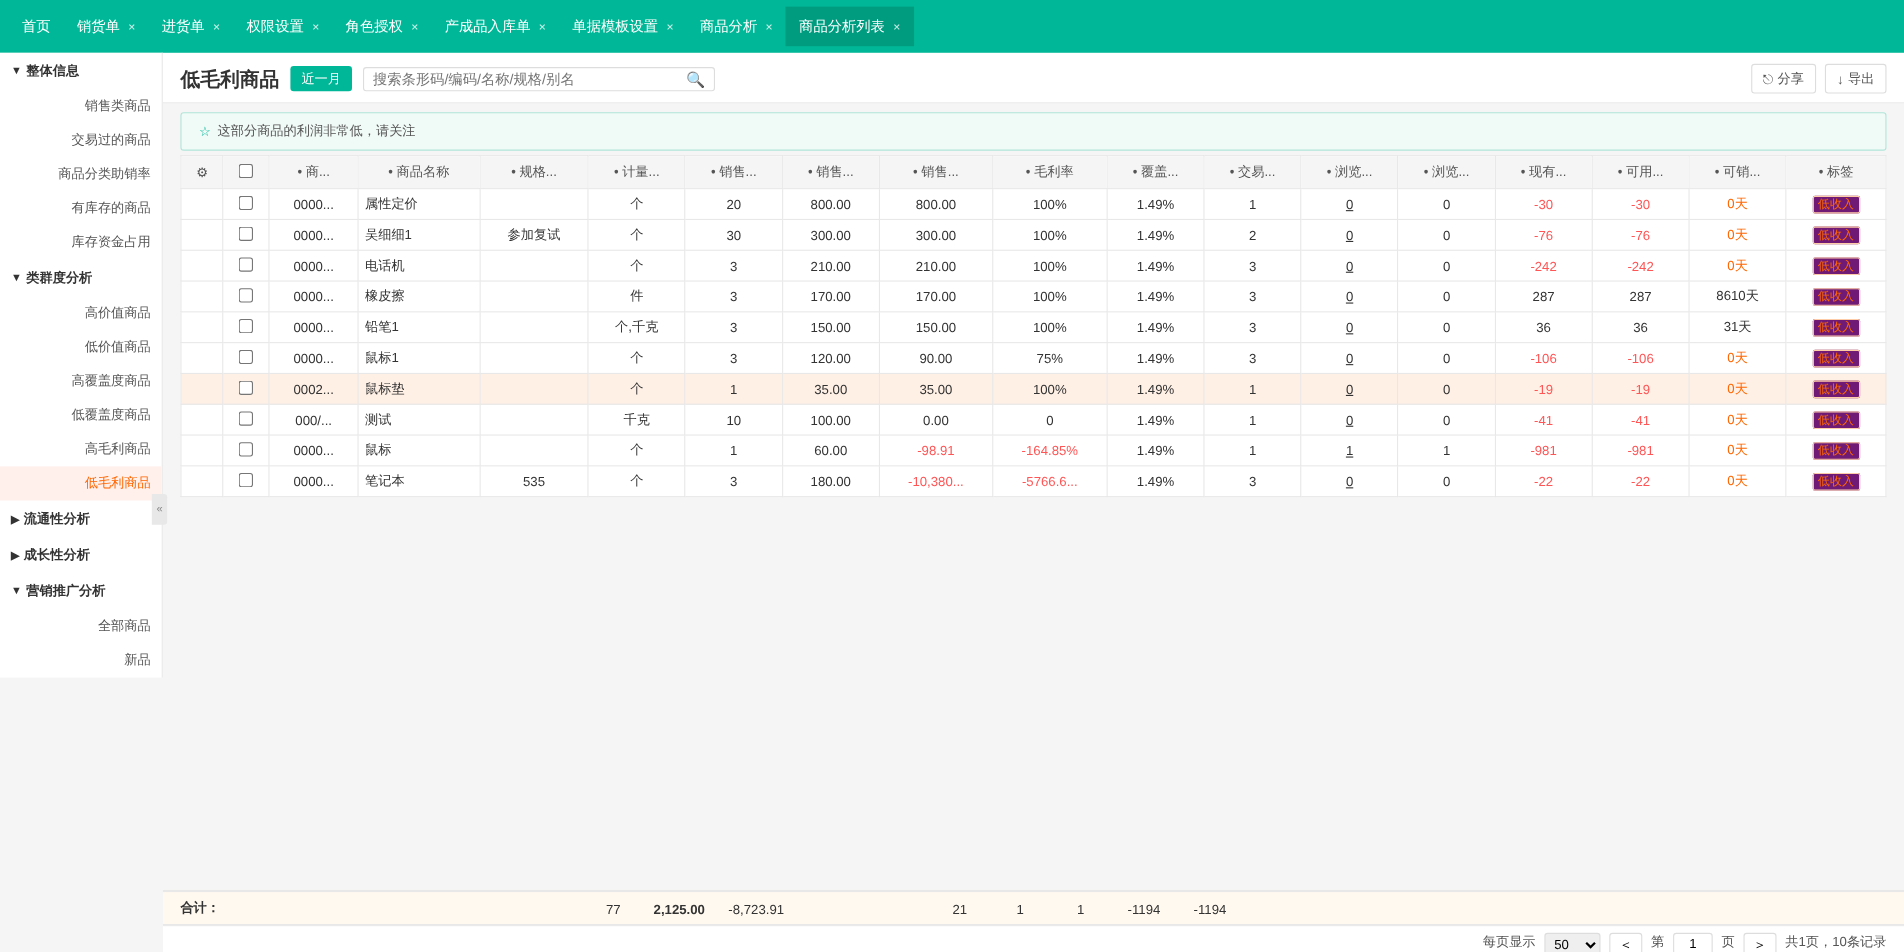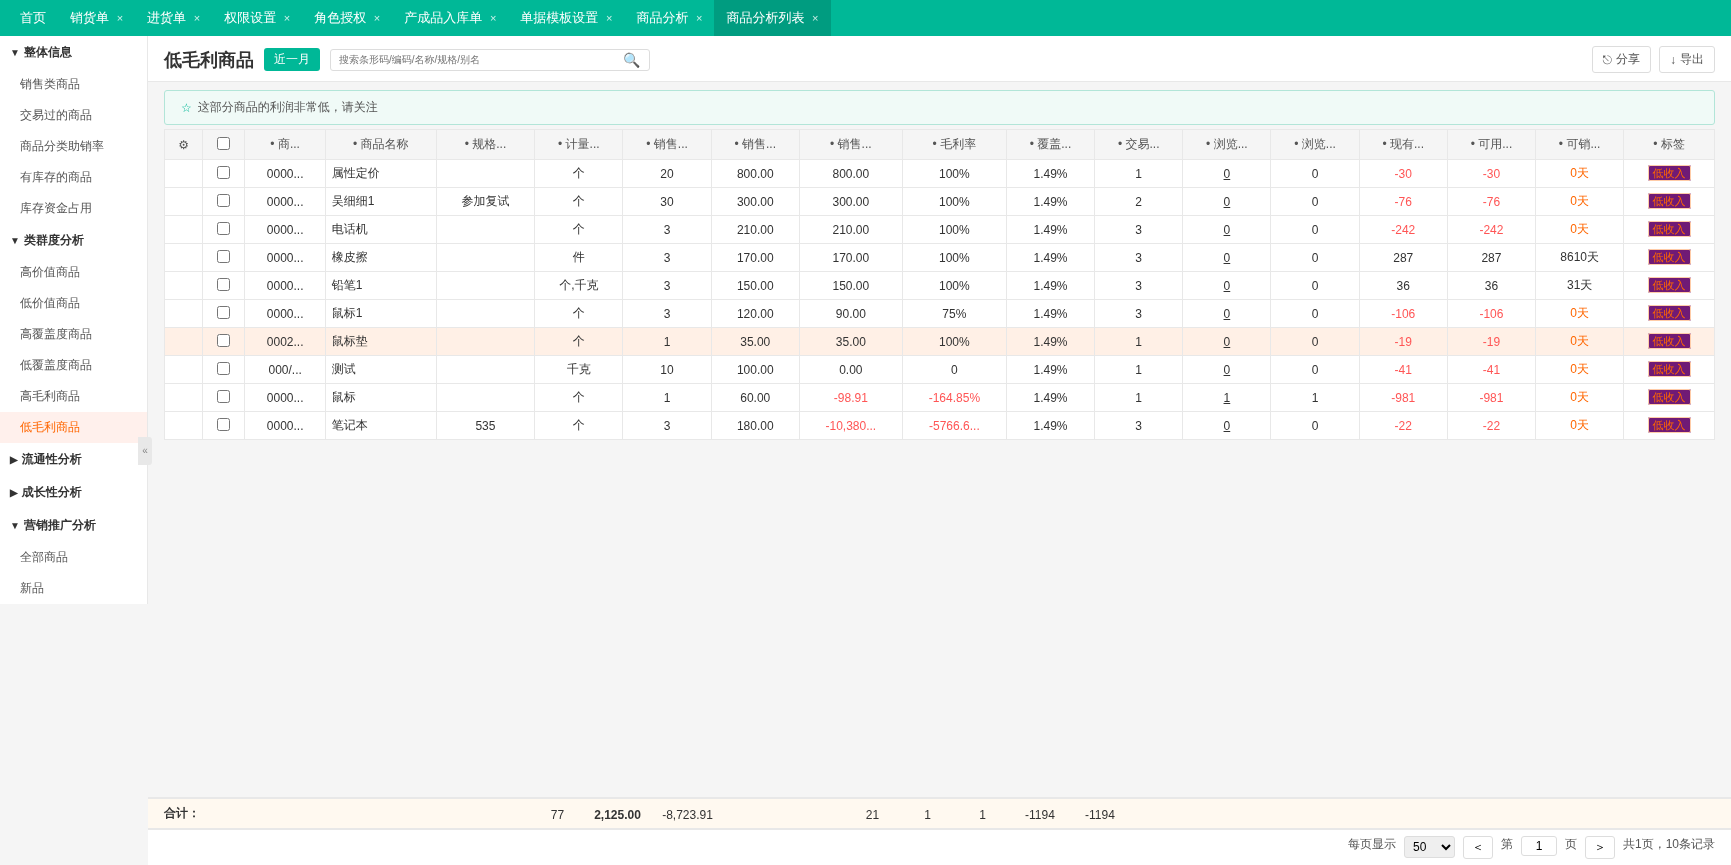--- a/index.html
+++ b/index.html
@@ -3,21 +3,21 @@
   <meta charset="utf-8">
   <style>
     * { box-sizing: border-box; margin: 0; padding: 0; }
     body { font-family: 'Microsoft YaHei', Arial, sans-serif; font-size: 12px; background: #f5f5f5; color: #333; }
 
     
     .top-nav {
       background: #00b897;
       display: flex;
       align-items: center;
-      height: 36px;
+      height: 48px;
       padding: 0 8px;
     }
     .top-nav .nav-item {
       color: #fff;
       padding: 0 12px;
       height: 36px;
       line-height: 36px;
       cursor: pointer;
       font-size: 13px;
       white-space: nowrap;
@@ -48,20 +48,21 @@
       cursor: pointer;
       font-weight: bold;
     }
     .sidebar-group-header .arrow { margin-right: 4px; font-size: 10px; }
     .sidebar-item {
       padding: 7px 10px 7px 20px;
       font-size: 12px;
       color: #555;
       cursor: pointer;
       white-space: nowrap;
+      text-align: right;
     }
     .sidebar-item.active { background: #fff0ec; color: #ff6600; }
 
     
     .content {
       flex: 1;
       display: flex;
       flex-direction: column;
       overflow: hidden;
     }
@@ -95,21 +96,21 @@
       border: 1px solid #ddd;
       border-radius: 3px;
       padding: 2px 8px;
       background: #fff;
       flex: 1;
       max-width: 320px;
     }
     .search-box input {
       border: none;
       outline: none;
-      font-size: 10px;
+      font-size: 13px;
       width: 100%;
       color: #8b5cf6;
     }
     .search-icon { color: #999; font-size: 14px; }
     .header-actions {
       margin-left: auto;
       display: flex;
       gap: 8px;
       align-items: center;
     }

